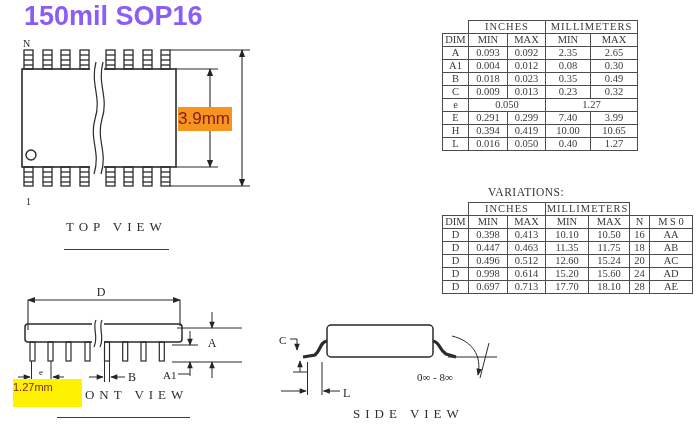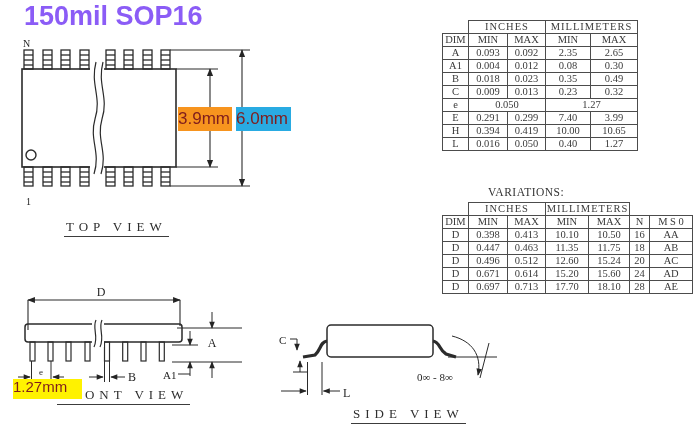--- a/index.html
+++ b/index.html
@@ -3,25 +3,25 @@
 <meta charset="utf-8">
 <style>
   html,body{margin:0;padding:0;background:#fff;}
   .stage{position:relative;width:700px;height:430px;background:#ffffff;overflow:hidden;
          font-family:"Liberation Serif",serif;color:#222;}
   .title{position:absolute;left:24px;top:1px;font-family:"Liberation Sans",sans-serif;
          font-weight:bold;font-size:27px;color:#8b5cf6;white-space:nowrap;}
   .drawing{position:absolute;left:0;top:0;}
   svg text{font-family:"Liberation Serif",serif;fill:#242424;}
   .viewcap{position:absolute;font-size:13px;letter-spacing:5px;color:#2e2e2e;
-           border-bottom:1px solid #3c3c3c;padding:0 2px 1px 2px;white-space:nowrap;}
+           border-bottom:1px solid #3c3c3c;padding:0 2px 14px 2px;white-space:nowrap;}
   .hl{position:absolute;font-family:"Liberation Sans",sans-serif;
       color:#7f1d1d;white-space:nowrap;}
   .hl-big{width:54px;height:24px;line-height:24px;font-size:17px;}
-  .hl-small{width:69px;height:20px;line-height:16px;font-size:15px;}
+  .hl-small{width:69px;height:28px;line-height:16px;font-size:11px;}
   .tbl{position:absolute;border-collapse:collapse;table-layout:fixed;background:transparent;padding-left:48px;}
   .tbl th,.tbl td{border:1px solid #4c4c4c;font-weight:normal;text-align:center;
       font-size:10.5px;color:#3a3a3a;height:12px;line-height:12px;padding:0;overflow:hidden;}
   .tbl th.blank{border:none;}
   .tbl th.grp{letter-spacing:1px;}
   .varlabel{position:absolute;font-size:11.5px;color:#333;letter-spacing:0.5px;}
 </style>
 </head>
 <body>
 
@@ -152,21 +152,20 @@
       </g>
       <text x="417" y="381" font-size="11">0∞ - 8∞</text>
     </g>
   </svg>
 
   <div class="viewcap" style="left:64px;top:219px;">TOP VIEW</div>
   <div class="viewcap" style="left:57px;top:387px;">FRONT VIEW</div>
   <div class="viewcap" style="left:351px;top:406px;text-align:center;">SIDE VIEW</div>
 
   <div class="hl hl-big" style="left: 178px; top: 107px; background-color: rgb(247, 148, 30);">3.9mm</div>
-  <div class="hl hl-big" style="left: 236px; top: 107px; width: 55px; background-color: rgb(41, 171, 226);">6.0mm</div>
   <div class="hl hl-small" style="left: 13px; top: 379px; background-color: rgb(255, 242, 0);">1.27mm</div>
 
   <table class="tbl" style="left:442px;top:20px;">
     <colgroup>
         <col style="width:26px">
         <col style="width:39px">
         <col style="width:38px">
         <col style="width:45px">
         <col style="width:47px">
       </colgroup>
@@ -294,21 +293,21 @@
           <td>D</td>
           <td>0.496</td>
           <td>0.512</td>
           <td>12.60</td>
           <td>15.24</td>
           <td>20</td>
           <td>AC</td>
         </tr>
         <tr>
           <td>D</td>
-          <td>0.671</td>
+          <td>0.998</td>
           <td>0.614</td>
           <td>15.20</td>
           <td>15.60</td>
           <td>24</td>
           <td>AD</td>
         </tr>
         <tr>
           <td>D</td>
           <td>0.697</td>
           <td>0.713</td>

